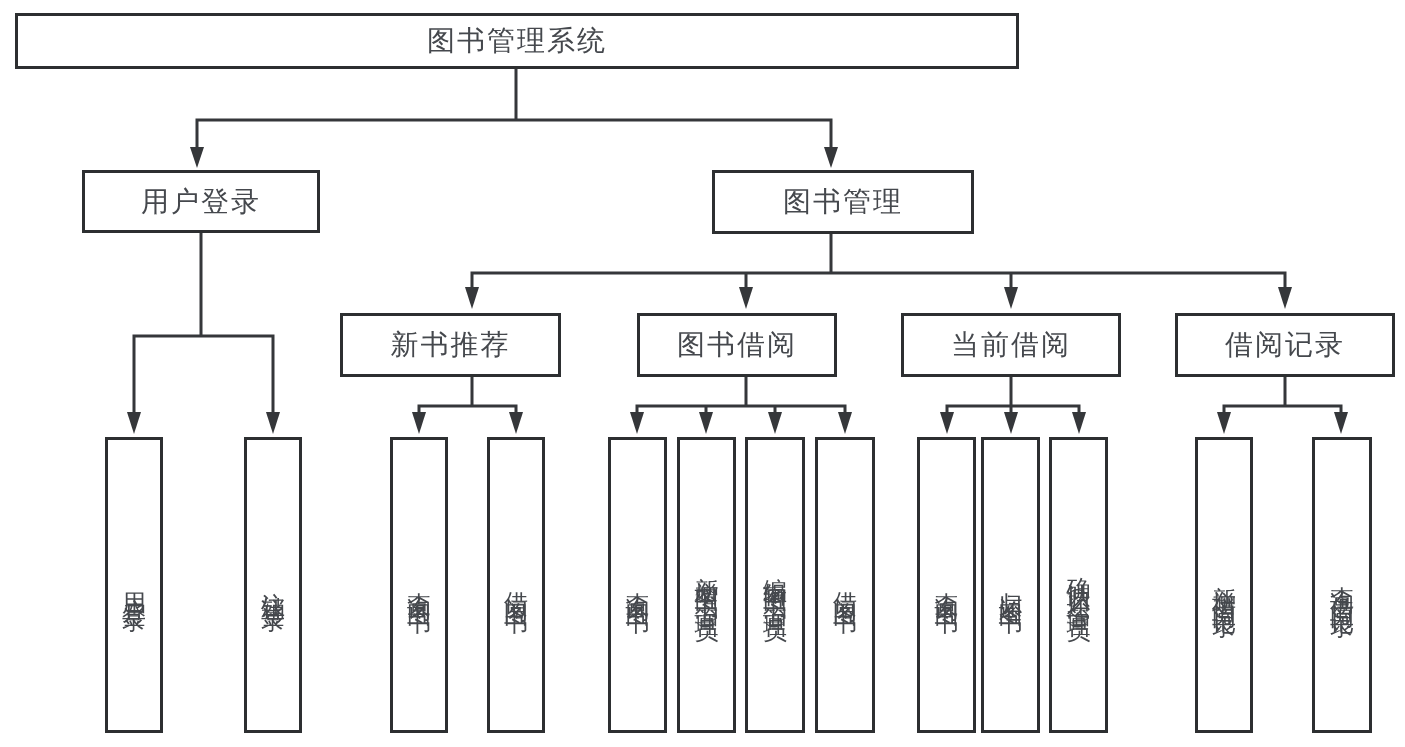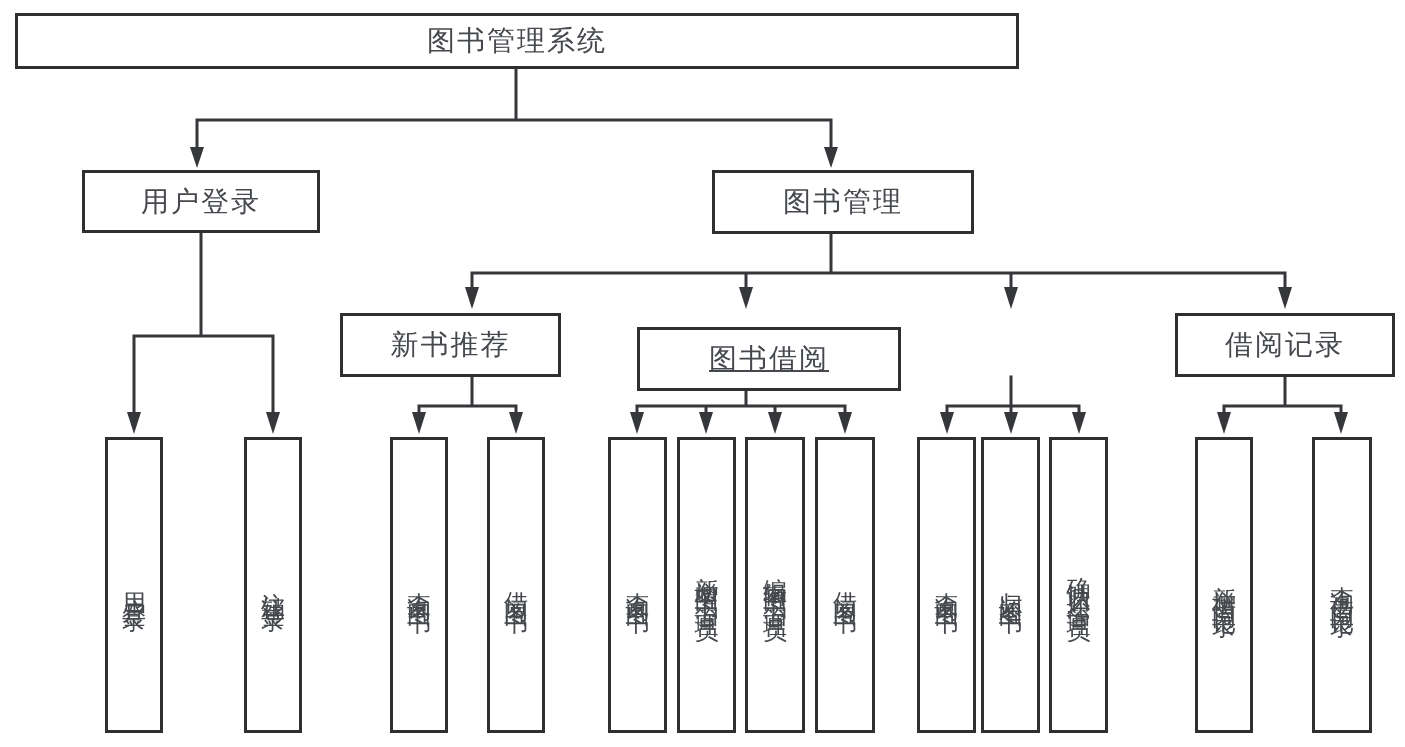--- a/index.html
+++ b/index.html
@@ -114,21 +114,22 @@
     <polygon points="1217,412 1231,412 1224,434"></polygon>
     <polygon points="1334,412 1348,412 1341,434"></polygon>
   </svg>
 
   <div class="node" style="left:15px; top:13px; width:1004px; height:56px;">图书管理系统</div>
 
   <div class="node" style="left:82px; top:170px; width:238px; height:63px;">用户登录</div>
   <div class="node" style="left:712px; top:170px; width:262px; height:64px;">图书管理</div>
 
   <div class="node" style="left:340px; top:313px; width:221px; height:64px;">新书推荐</div>
-  <div class="node" style="left:637px; top:327px; width:264px; height:64px;text-decoration:underline;">图书借阅</div>
+  <div class="node" style="left:637px; top:313px; width:200px; height:64px;">图书借阅</div>
+  <div class="node" style="left:901px; top:313px; width:220px; height:64px;">当前借阅</div>
   <div class="node" style="left:1175px; top:313px; width:220px; height:64px;">借阅记录</div>
 
   <div class="leaf" style="left:105px; width:58px;">
     <span>用户登录</span>
   </div>
   <div class="leaf" style="left:244px; width:58px;">
     <span>注销登录</span>
   </div>
 
   <div class="leaf" style="left:390px; width:58px;">

